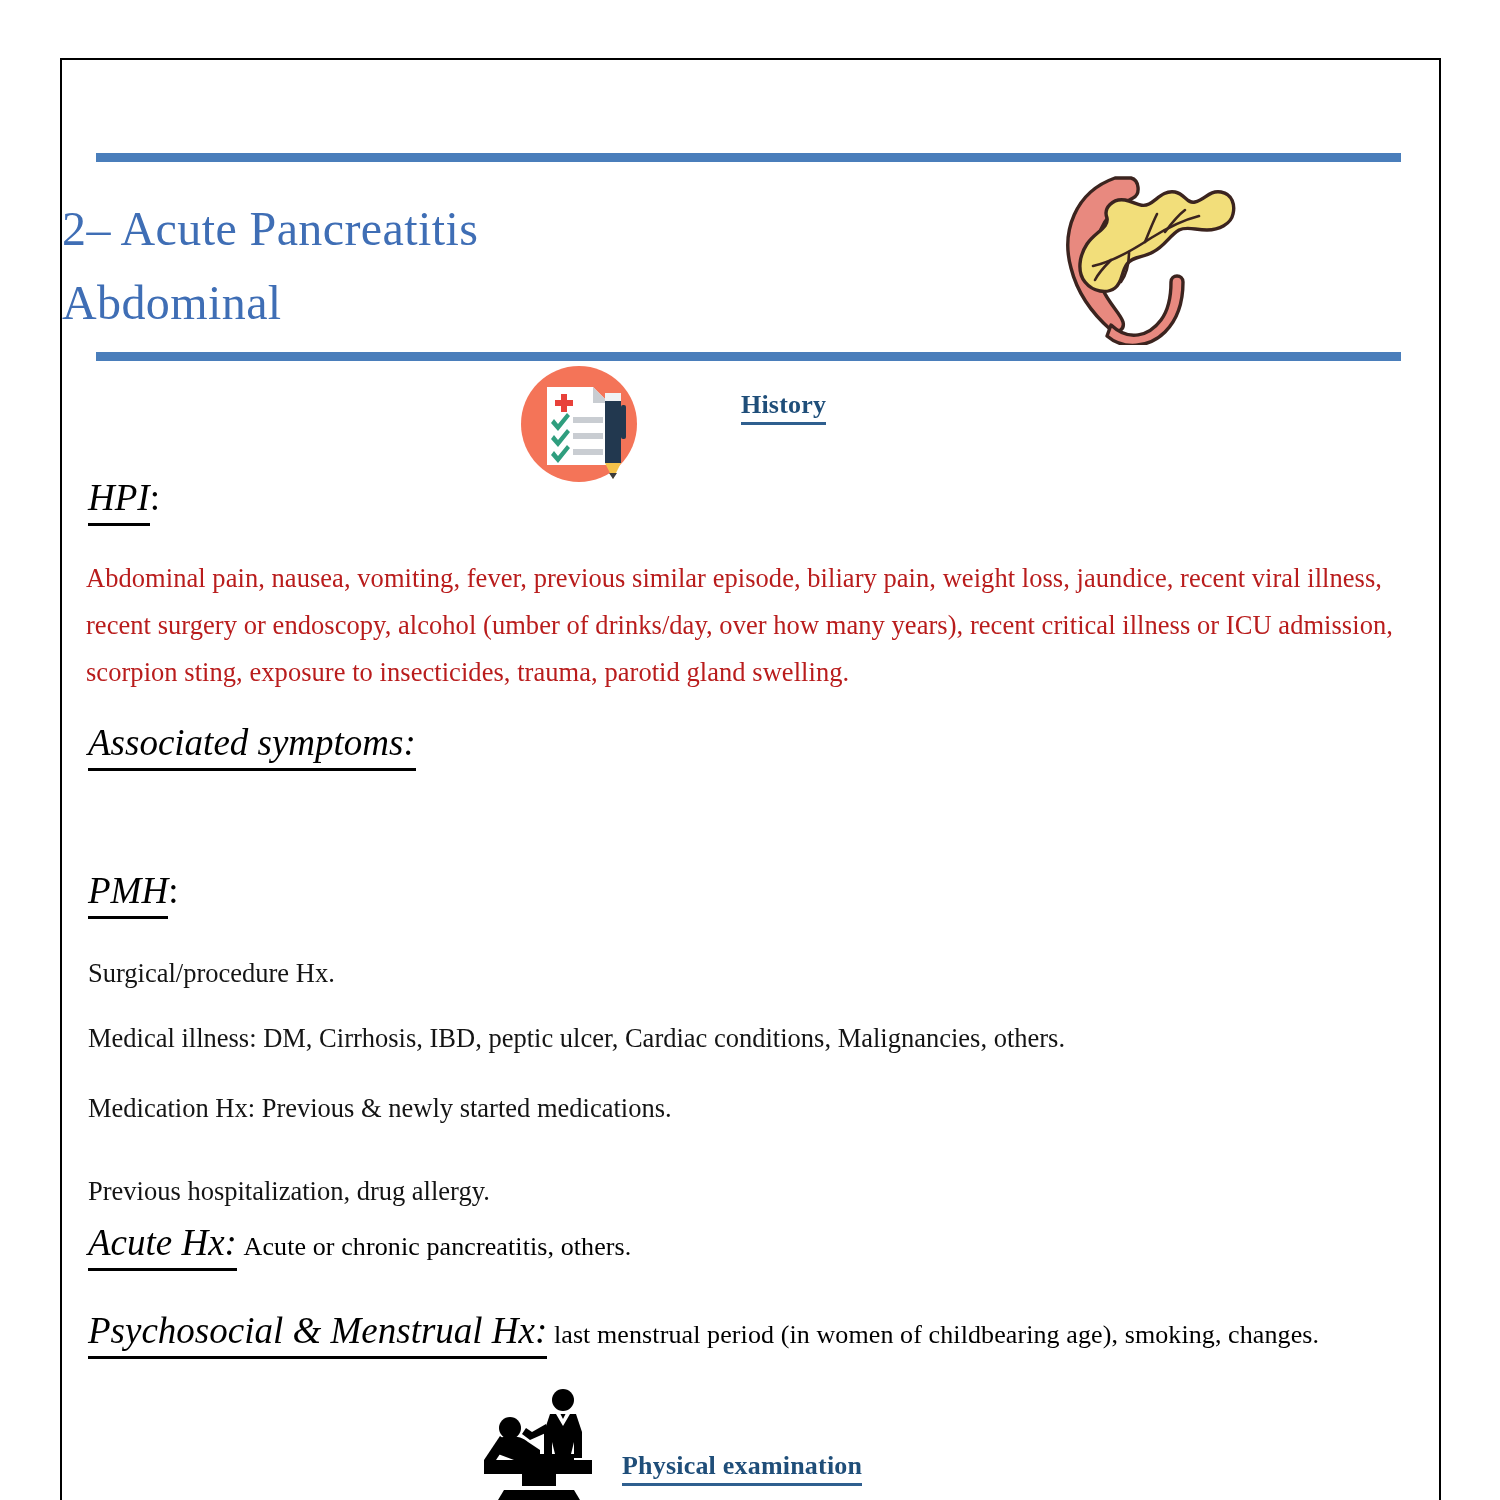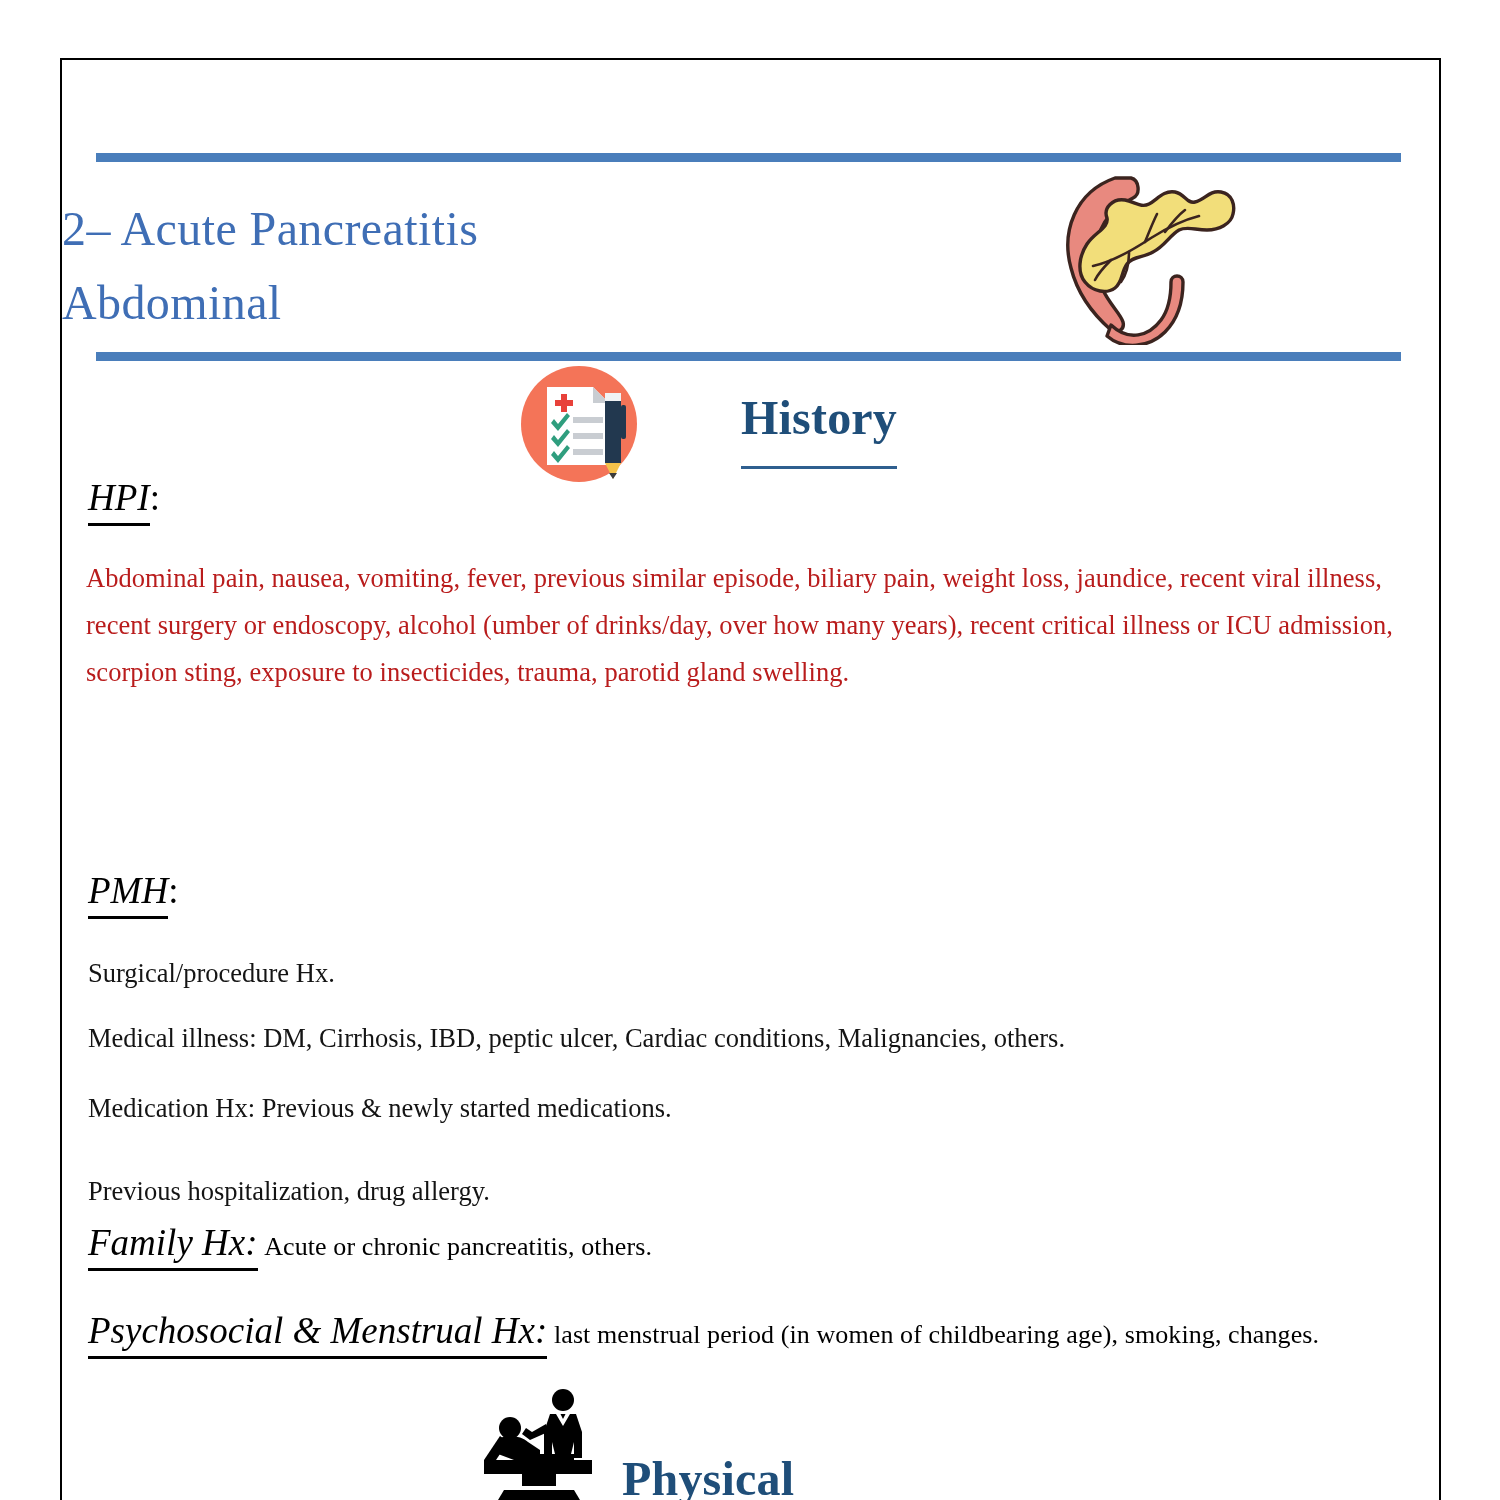--- a/index.html
+++ b/index.html
@@ -68,24 +68,24 @@
   }
 
   
   .section-head {
     position: absolute;
     height: 120px;
   }
   .sec-title {
     color: #1f4e79;
     font-weight: bold;
-    font-size: 48px;
+    font-size: 26px;
     letter-spacing: 0.2px;
     display: inline-block;
-    padding-bottom: 21px;
+    padding-bottom: 2px;
     border-bottom: 3px solid #2f5f8f;
   }
 
   #history-head   { left: 455px; top: 300px; width: 520px; }
   #history-icon   { position: absolute; left: 0;  top: 5px; width: 130px; height: 118px; }
   #history-title  { position: absolute; left: 224px; top: 30px; }
 
   #pe-head        { left: 350px; top: 1328px; width: 640px; }
   #pe-icon        { position: absolute; left: 58px; top: 0px; width: 145px; height: 128px; }
   #pe-title       { position: absolute; left: 210px; top: 63px; }
@@ -216,30 +216,31 @@
       <path d="M88,98 L104,98 L96,114 Z" fill="#f4c24a"></path>
       <path d="M92,108 L100,108 L96,114 Z" fill="#3b3b3b"></path>
     </svg>
     <span class="sec-title" id="history-title">History</span>
   </div>
 
   <div class="h-under" id="hpi-head"><span class="ul">HPI</span><span>:</span></div>
 
   <div class="para" id="hpi-body">Abdominal pain, nausea, vomiting, fever, previous similar episode, biliary pain, weight loss, jaundice, recent viral illness, recent surgery or endoscopy, alcohol (umber of drinks/day, over how many years), recent critical illness or ICU admission, scorpion sting, exposure to insecticides, trauma, parotid gland swelling.</div>
 
+  <div class="h-under" id="assoc-head"><span class="ul">Associated symptoms:</span></div>
 
 
   <div class="h-under" id="pmh-head"><span class="ul">PMH</span><span>:</span></div>
 
   <div class="line" id="pmh-l1">Surgical/procedure Hx.</div>
   <div class="line" id="pmh-l3">Medication Hx: Previous &amp; newly started medications.</div>
   <div class="line" id="pmh-l2">Medical illness: DM, Cirrhosis, IBD, peptic ulcer, Cardiac conditions, Malignancies, others.</div>
   <div class="line" id="pmh-l4">Previous hospitalization, drug allergy.</div>
 
-  <div class="h-under" id="family-head"><span class="ul">Family Hx:</span><span class="tail">&nbsp;</span><span class="tail">Acute or chronic pancreatitis, others.</span></div>
+  <div class="h-under" id="family-head"><span class="ul">Acute Hx:</span><span class="tail">&nbsp;</span><span class="tail">Acute or chronic pancreatitis, others.</span></div>
 
   <div class="h-under" id="psych-head"><span class="ul">Psychosocial &amp; Menstrual Hx:</span><span class="tail">&nbsp;</span><span class="tail">last menstrual period (in women of childbearing age), smoking, changes.</span></div>
 
   <div class="section-head" id="pe-head">
     <svg id="pe-icon" viewBox="0 0 145 128">
       <g fill="#000000">
 
         <circle cx="93" cy="12" r="11"></circle>
 
         <path d="M80,26 L106,26 L112,44 L112,70 L104,70 L104,54 L100,70 L86,70 L82,54 L82,70 L74,70 L74,44 Z"></path>

